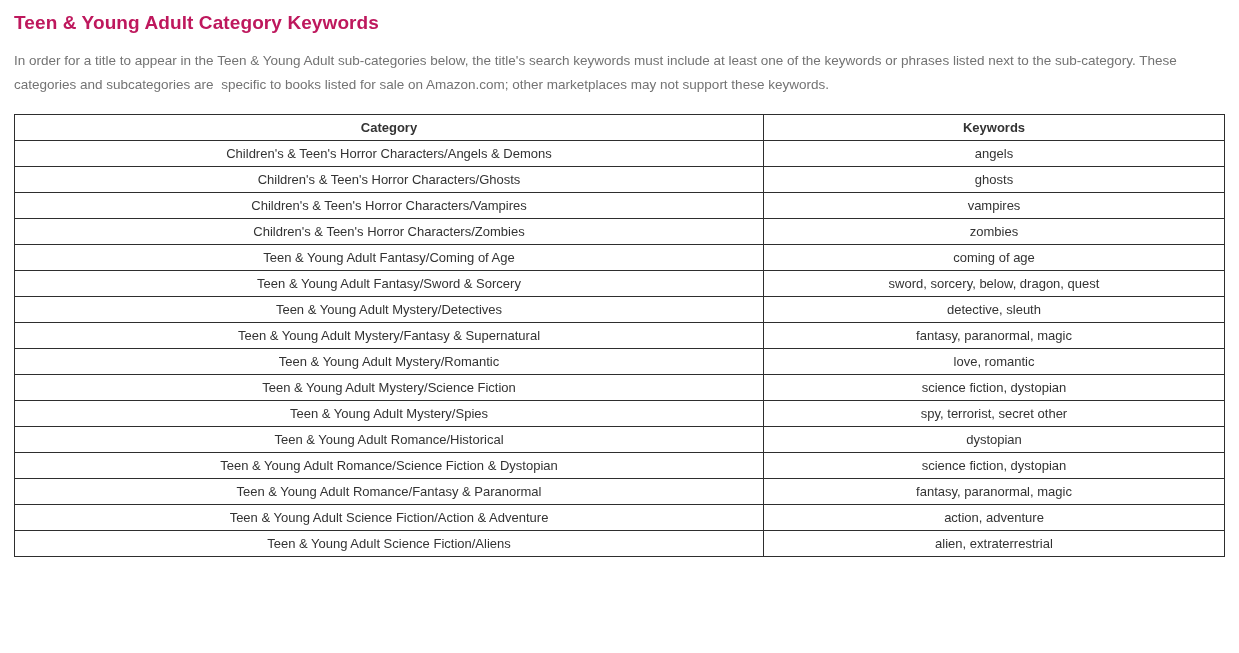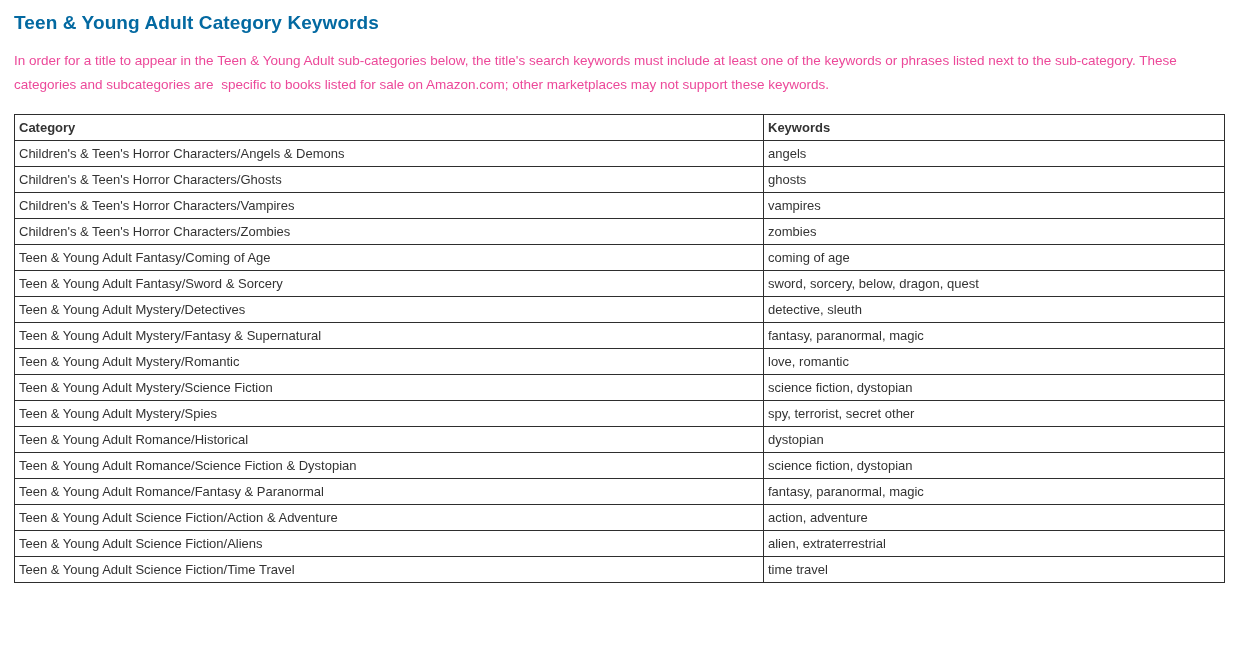--- a/index.html
+++ b/index.html
@@ -8,45 +8,45 @@
     height: 653px;
     background: #ffffff;
     font-family: "Liberation Sans", "DejaVu Sans", sans-serif;
     color: #333333;
     overflow: hidden;
   }
   .page {
     padding: 10px 14px 0 14px;
   }
   .page-title {
-    color: #0369a1;
+    color: #be185d;
     font-size: 19px;
     font-weight: bold;
     letter-spacing: 0.1px;
     margin-top: 2px;
   }
   .intro {
     margin-top: 15px;
     font-size: 13.5px;
     line-height: 24px;
-    color: #ec4899;
+    color: #737373;
     white-space: pre-wrap;
     max-width: 1208px;
   }
   table.kw-table {
     margin-top: 17px;
     border-collapse: collapse;
     width: 1210px;
     table-layout: fixed;
   }
   table.kw-table th,
   table.kw-table td {
     border: 1px solid #2e2e2e;
     font-size: 13px;
-    text-align: left;
+    text-align: center;
     vertical-align: middle;
     padding: 5px 4px 5px 4px;
     height: 26px;
     color: #333333;
     overflow: hidden;
     white-space: nowrap;
   }
   table.kw-table th {
     font-weight: bold;
   }
@@ -130,19 +130,15 @@
           <td>fantasy, paranormal, magic</td>
         </tr>
         <tr>
           <td>Teen &amp; Young Adult Science Fiction/Action &amp; Adventure</td>
           <td>action, adventure</td>
         </tr>
         <tr>
           <td>Teen &amp; Young Adult Science Fiction/Aliens</td>
           <td>alien, extraterrestrial</td>
         </tr>
-        <tr>
-          <td>Teen &amp; Young Adult Science Fiction/Time Travel</td>
-          <td>time travel</td>
-        </tr>
       </tbody>
   </table>
 </div>
 
 </body></html>

